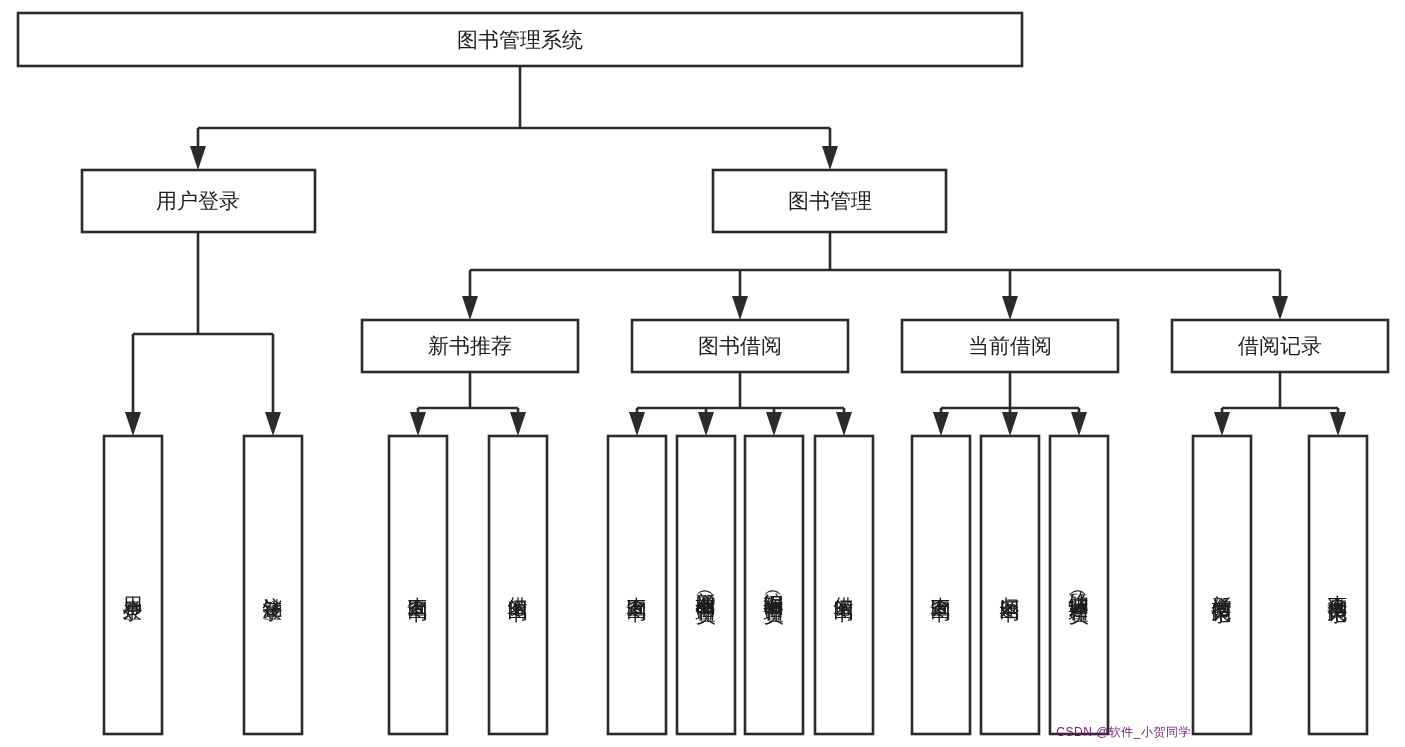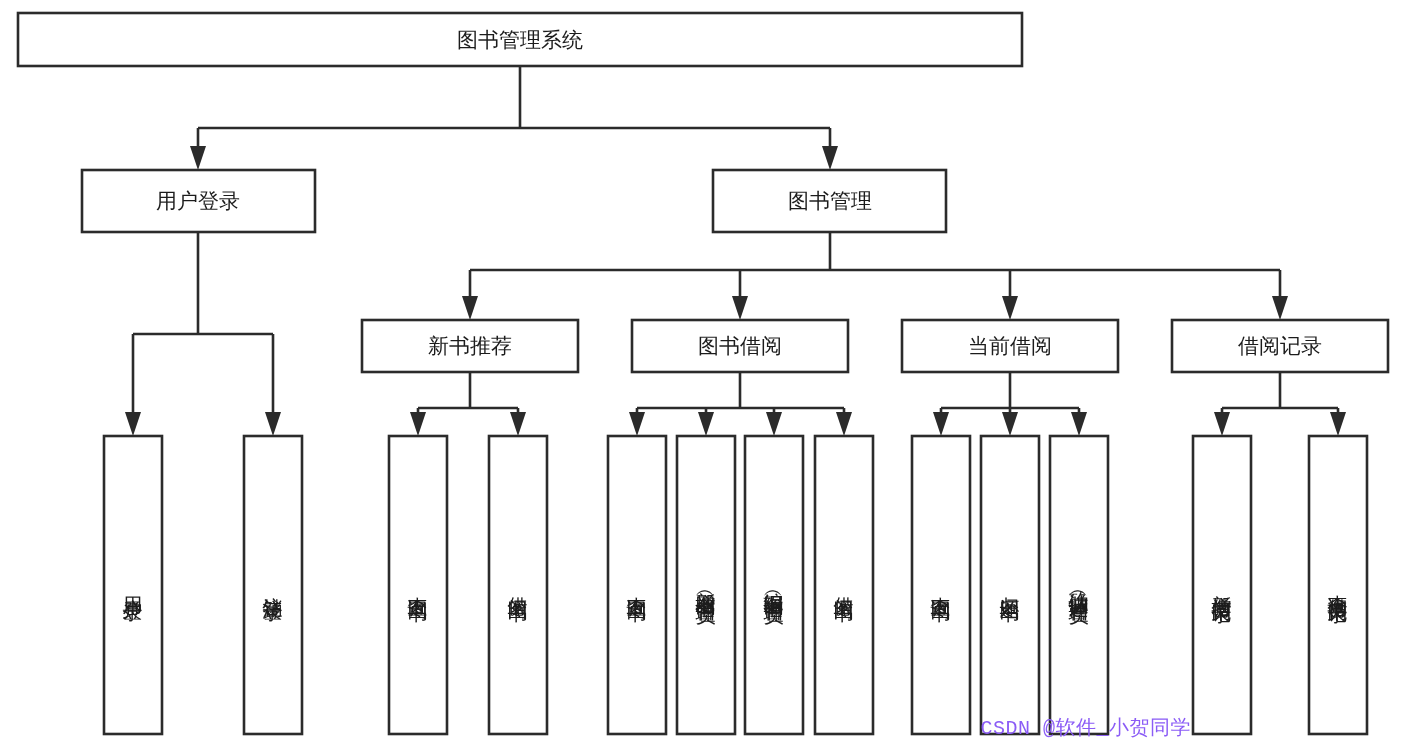--- a/index.html
+++ b/index.html
@@ -55,23 +55,23 @@
     fill: #1c1c1c;
     writing-mode: vertical-rl;
     text-orientation: upright;
     text-anchor: middle;
     letter-spacing: 2px;
   }
   .watermark {
     position: absolute;
     right: 8px;
     bottom: 6px;
-    font-family: Liberation Mono, monospace;
-    font-size: 20px;
-    color: #8b5cf6;
+    font-family: Liberation Sans, sans-serif;
+    font-size: 12px;
+    color: #701a75;
     white-space: nowrap;
     letter-spacing: 0.5px;
   }
 </style>
 </head>
 <body>
 
 <div id="stage">
 
   <svg class="diagram" viewBox="0 0 1405 747">

